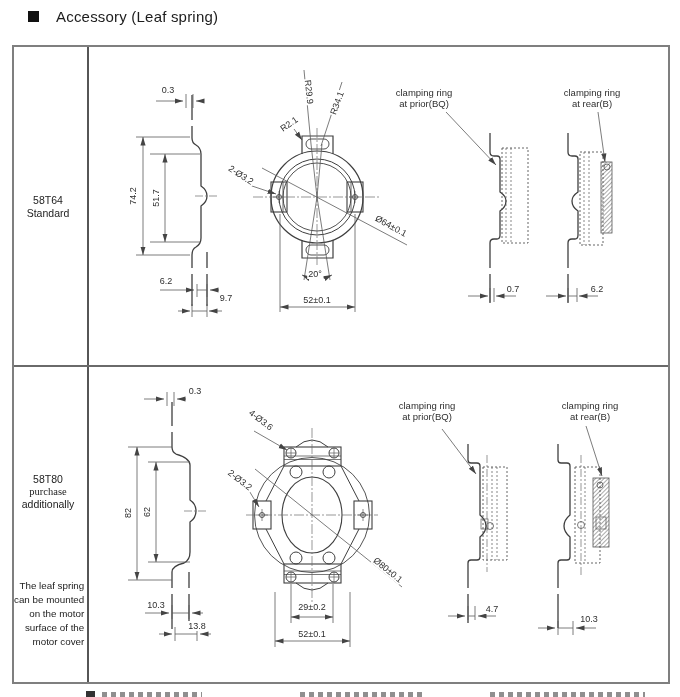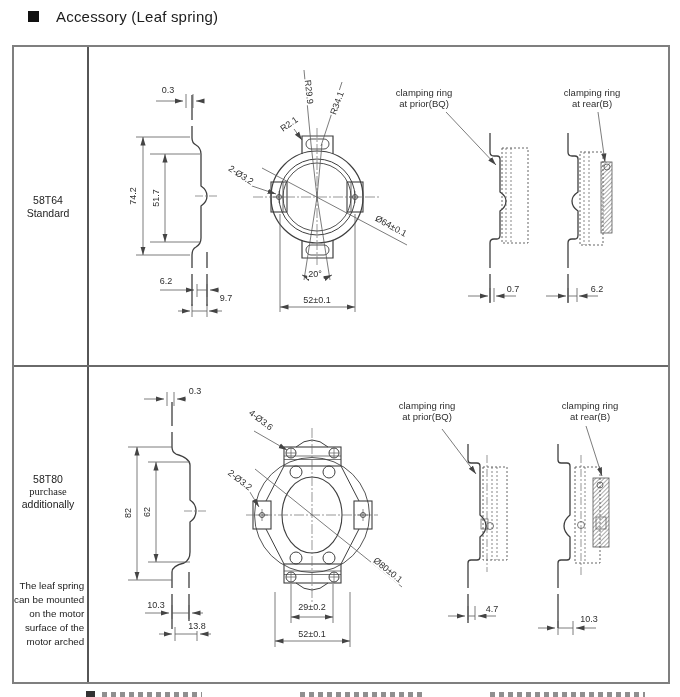--- a/index.html
+++ b/index.html
@@ -234,21 +234,21 @@
   <div class="model" style="top:473px;line-height:12.5px;">
     <span style="display:block;">58T80</span>
     <span style="display:block;font-family:Liberation Serif, serif;">purchase</span>
     <span style="display:block;">additionally</span>
   </div>
   <div class="note">
     <span>The leaf spring</span>
     <span>can be mounted</span>
     <span>on the motor</span>
     <span>surface of the</span>
-    <span>motor arched</span>
+    <span>motor cover</span>
   </div>
 
   <span class="dim" style="left:168px;top:90px;">0.3</span>
   <span class="dim" style="left:133px;top:196px;--r:-90deg;">74.2</span>
   <span class="dim" style="left:156px;top:198px;--r:-90deg;">51.7</span>
   <span class="dim" style="left:166px;top:281px;">6.2</span>
   <span class="dim" style="left:226px;top:298px;">9.7</span>
   <span class="dim" style="left:309px;top:92px;--r:84deg;">R29.9</span>
   <span class="dim" style="left:337px;top:103px;--r:-70deg;">R34.1</span>
   <span class="dim" style="left:289px;top:124px;--r:-35deg;">R2.1</span>

